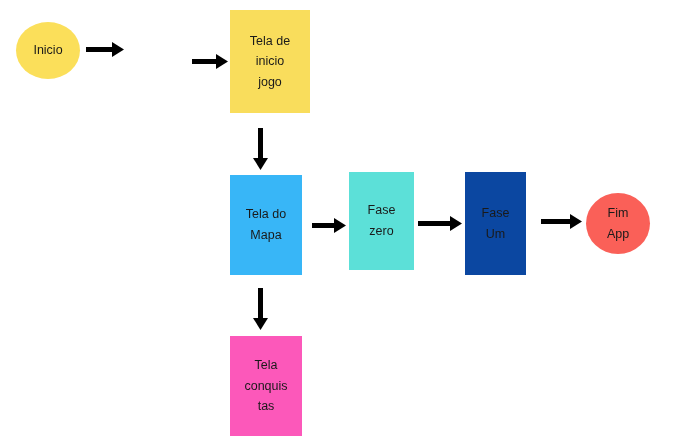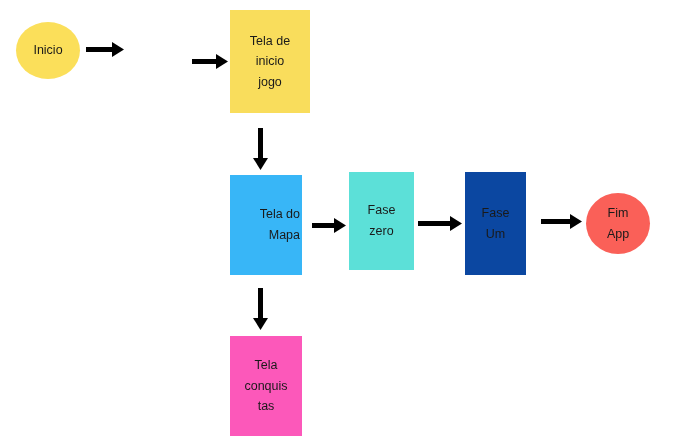--- a/index.html
+++ b/index.html
@@ -60,21 +60,21 @@
 
 <div id="flow-canvas">
     <div class="node ellipse" style="left: 12px; top: 22px; width: 64px; height: 57px; background: rgb(251, 223, 90); color: rgb(26, 26, 26);">
       <span class="node-label">Inicio</span>
     </div>
     <div class="node rect" style="left: 226px; top: 10px; width: 80px; height: 103px; background: rgb(249, 221, 92); color: rgb(26, 26, 26);">
       <span class="node-label">Tela de
 inicio
 jogo</span>
     </div>
-    <div class="node rect" style="left: 226px; top: 175px; width: 72px; height: 100px; background: rgb(56, 182, 247); color: rgb(26, 26, 26); text-align: right;">
+    <div class="node rect" style="left: 226px; top: 175px; width: 72px; height: 100px; background: rgb(56, 182, 247); color: rgb(26, 26, 26);">
       <span class="node-label">Tela do
 Mapa</span>
     </div>
     <div class="node rect" style="left: 345px; top: 172px; width: 65px; height: 98px; background: rgb(92, 224, 216); color: rgb(26, 26, 26);">
       <span class="node-label">Fase
 zero</span>
     </div>
     <div class="node rect" style="left: 461px; top: 172px; width: 61px; height: 103px; background: rgb(11, 71, 161); color: rgb(26, 26, 26);">
       <span class="node-label">Fase
 Um</span>

